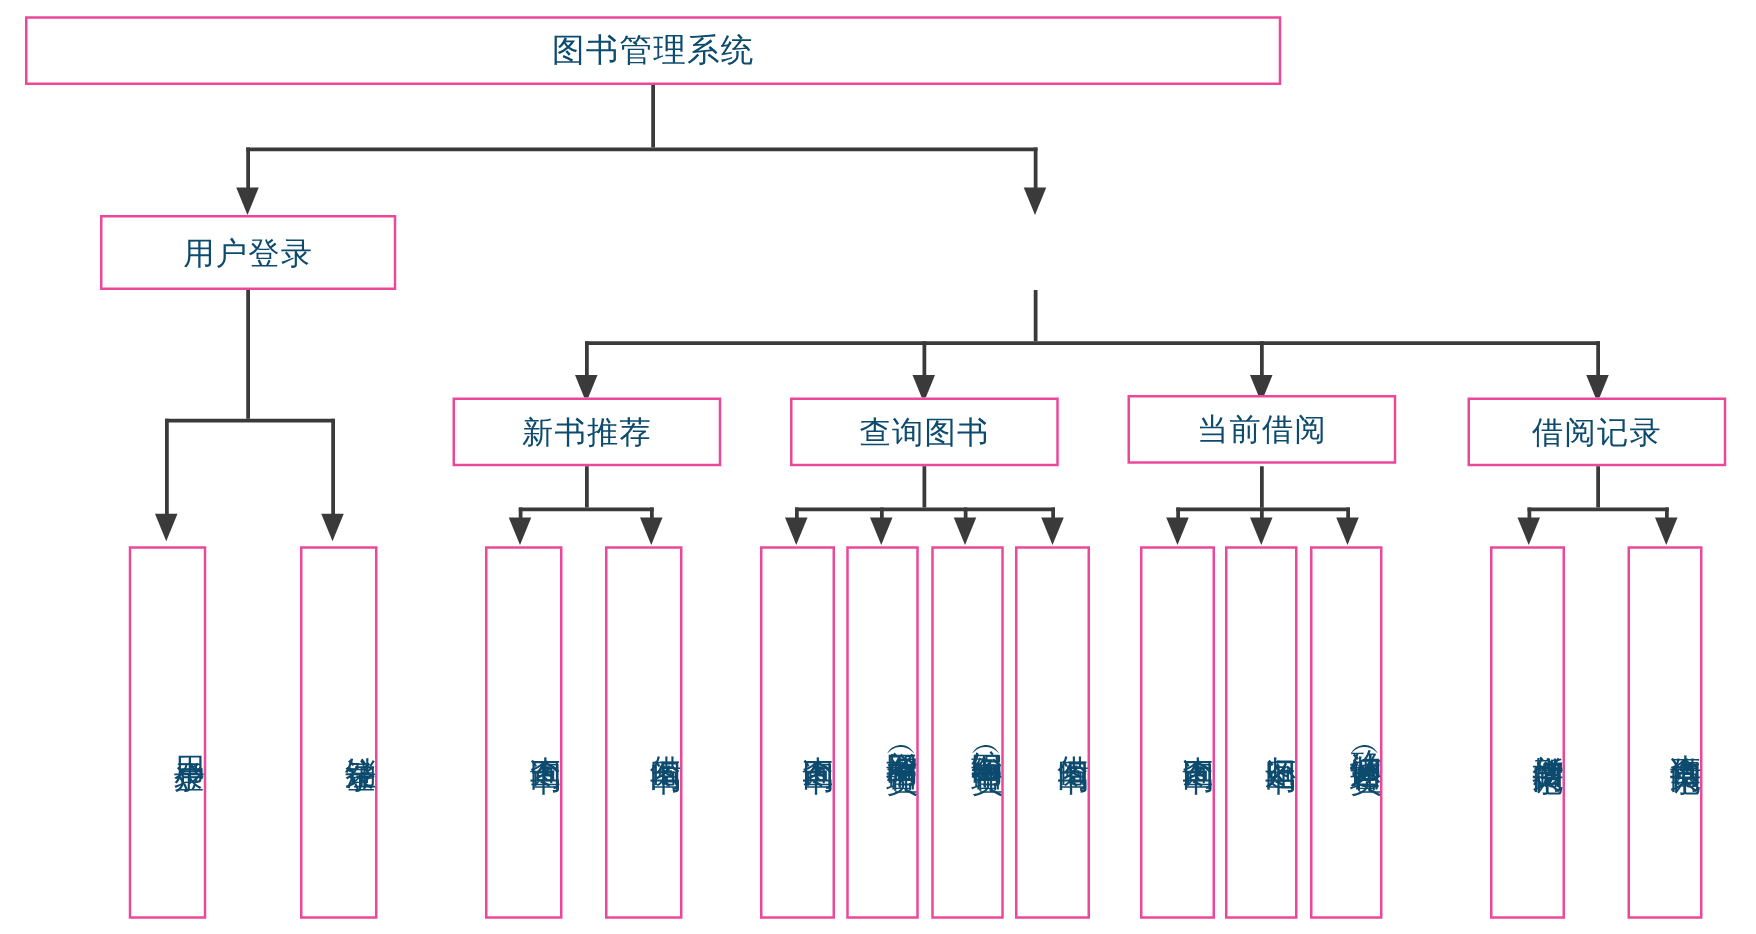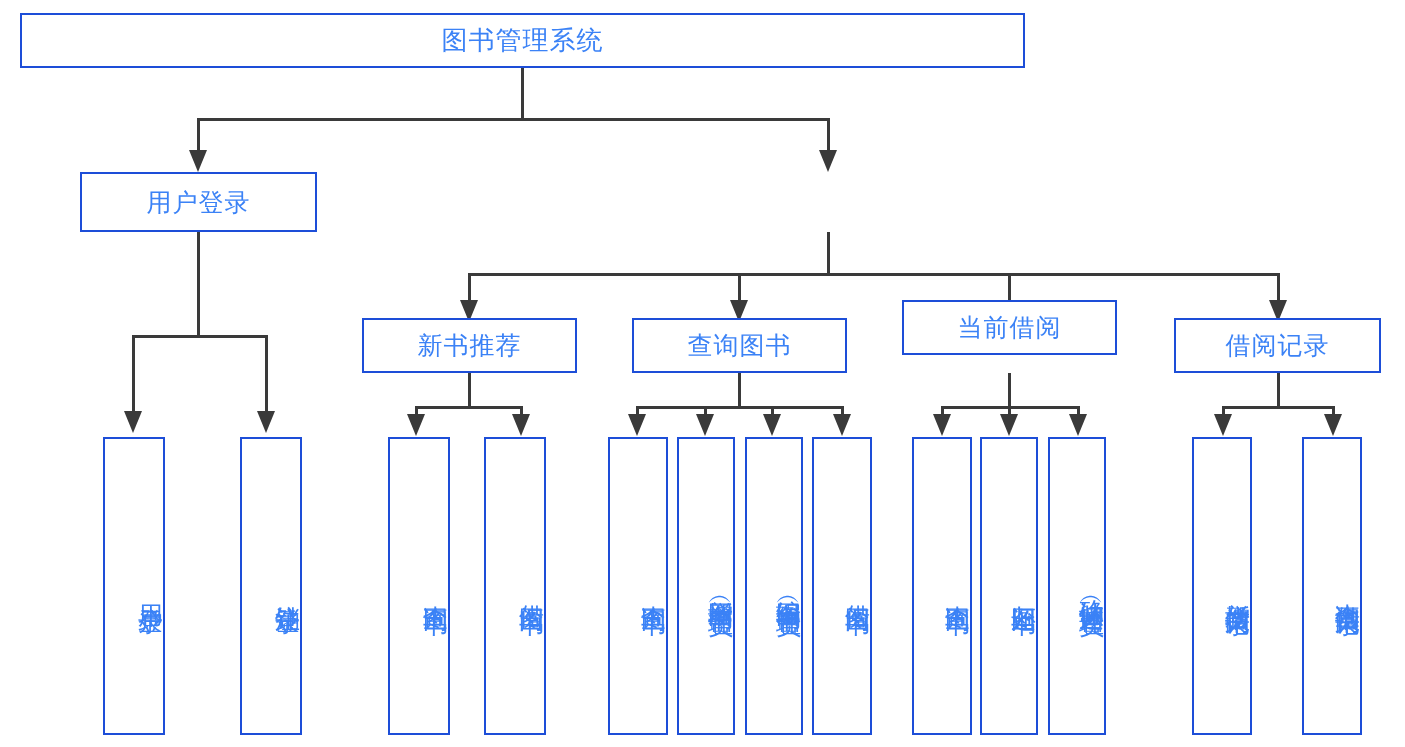--- a/index.html
+++ b/index.html
@@ -15,25 +15,25 @@
     width: 1405px;
     height: 747px;
     background: #ffffff;
     overflow: hidden;
   }
   
   .node {
     position: absolute;
     box-sizing: border-box;
     background: #ffffff;
-    border: 2px solid #1d4ed8;
+    border: 2px solid #ec4899;
     display: flex;
     align-items: center;
     justify-content: center;
-    color: #3b82f6;
+    color: #0c4a6e;
     font-family: Liberation Serif, serif;
   }
   .node.horizontal {
     font-size: 25px;
     letter-spacing: 1px;
   }
   .node.vertical {
     writing-mode: vertical-rl;
     text-orientation: upright;
     font-size: 25px;
@@ -118,21 +118,21 @@
 
   <div class="vline" style="left:1277px; top:273px; height:32px;"></div>
   <div class="arrow" style="left:1269px; top:300px;"></div>
 
   <div class="node horizontal" style="left:362px; top:318px; width:215px; height:55px;">
     <span class="label">新书推荐</span>
   </div>
   <div class="node horizontal" style="left:632px; top:318px; width:215px; height:55px;">
     <span class="label">查询图书</span>
   </div>
-  <div class="node horizontal" style="left:902px; top:300px; width:215px; height:55px;">
+  <div class="node horizontal" style="left:902px; top:316px; width:215px; height:55px;">
     <span class="label">当前借阅</span>
   </div>
   <div class="node horizontal" style="left:1174px; top:318px; width:207px; height:55px;">
     <span class="label">借阅记录</span>
   </div>
 
   <div class="vline" style="left:468px; top:373px; height:33px;"></div>
   <div class="hline" style="left:415px; top:406px; width:108px;"></div>
   <div class="vline" style="left:415px; top:406px; height:12px;"></div>
   <div class="arrow" style="left:407px; top:414px;"></div>

